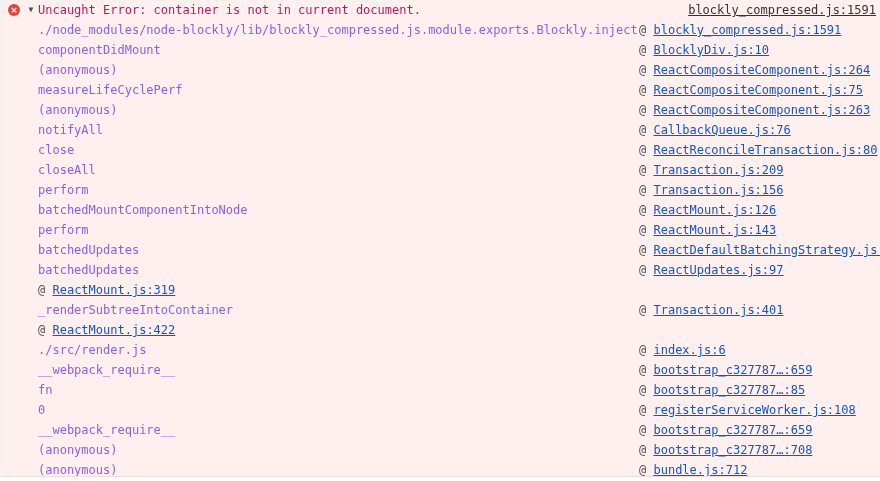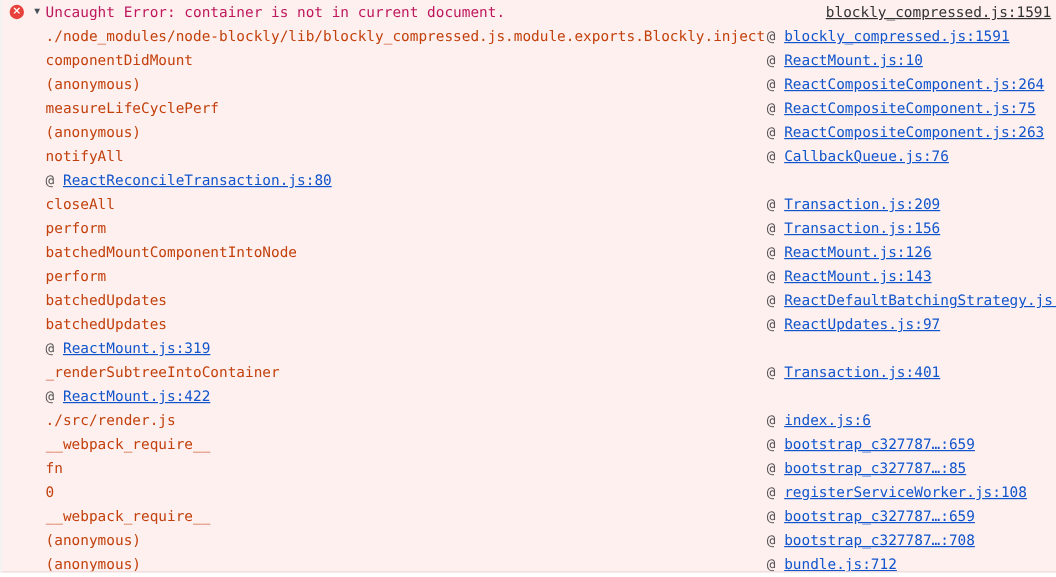--- a/index.html
+++ b/index.html
@@ -61,21 +61,21 @@
     cursor: pointer;
   }
   .stack { width: 880px; }
   .frame {
     display: grid;
     grid-template-columns: 601px 1fr;
     padding-left: 36px;
     height: 20px;
     white-space: pre;
   }
-  .fn { color: #c2410c; overflow: hidden; }
+  .fn { color: #8b5cf6; overflow: hidden; }
   .src { color: #565656; overflow: visible; }
   .src a {
     color: #1155cc;
     text-decoration: underline;
     cursor: pointer;
   }
 </style>
 </head>
 <body>
 
@@ -84,31 +84,31 @@
   <div class="error-header">
     <span class="err-icon">×</span>
     <span class="expand-arrow">▼</span>
     <span class="error-msg">Uncaught Error: container is not in current document.</span>
     <a class="hdr-link">blockly_compressed.js:1591</a>
   </div>
 
   <div class="stack" id="stack">
   <div class="frame"><span class="fn">./node_modules/node-blockly/lib/blockly_compressed.js.module.exports.Blockly.inject</span><span class="src"><span class="at">@</span> <a class="link">blockly_compressed.js:1591</a></span></div>
 
-  <div class="frame"><span class="fn">componentDidMount</span><span class="src"><span class="at">@</span> <a class="link">ReactMount.js:10</a></span></div>
+  <div class="frame"><span class="fn">componentDidMount</span><span class="src"><span class="at">@</span> <a class="link">BlocklyDiv.js:10</a></span></div>
 
   <div class="frame"><span class="fn">(anonymous)</span><span class="src"><span class="at">@</span> <a class="link">ReactCompositeComponent.js:264</a></span></div>
 
   <div class="frame"><span class="fn">measureLifeCyclePerf</span><span class="src"><span class="at">@</span> <a class="link">ReactCompositeComponent.js:75</a></span></div>
 
   <div class="frame"><span class="fn">(anonymous)</span><span class="src"><span class="at">@</span> <a class="link">ReactCompositeComponent.js:263</a></span></div>
 
   <div class="frame"><span class="fn">notifyAll</span><span class="src"><span class="at">@</span> <a class="link">CallbackQueue.js:76</a></span></div>
 
-  <div class="frame"><span class="src"><span class="at">@</span> <a class="link">ReactReconcileTransaction.js:80</a></span></div>
+  <div class="frame"><span class="fn">close</span><span class="src"><span class="at">@</span> <a class="link">ReactReconcileTransaction.js:80</a></span></div>
 
   <div class="frame"><span class="fn">closeAll</span><span class="src"><span class="at">@</span> <a class="link">Transaction.js:209</a></span></div>
 
   <div class="frame"><span class="fn">perform</span><span class="src"><span class="at">@</span> <a class="link">Transaction.js:156</a></span></div>
 
   <div class="frame"><span class="fn">batchedMountComponentIntoNode</span><span class="src"><span class="at">@</span> <a class="link">ReactMount.js:126</a></span></div>
 
   <div class="frame"><span class="fn">perform</span><span class="src"><span class="at">@</span> <a class="link">ReactMount.js:143</a></span></div>
 
   <div class="frame"><span class="fn">batchedUpdates</span><span class="src"><span class="at">@</span> <a class="link">ReactDefaultBatchingStrategy.js:</a></span></div>

